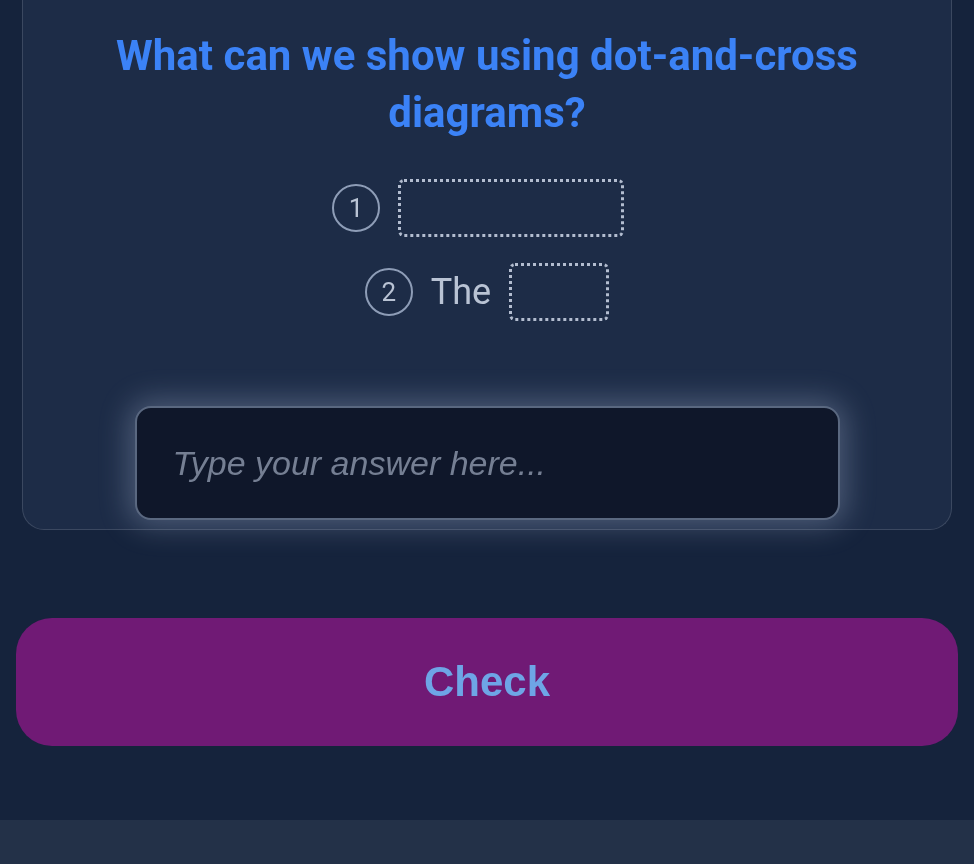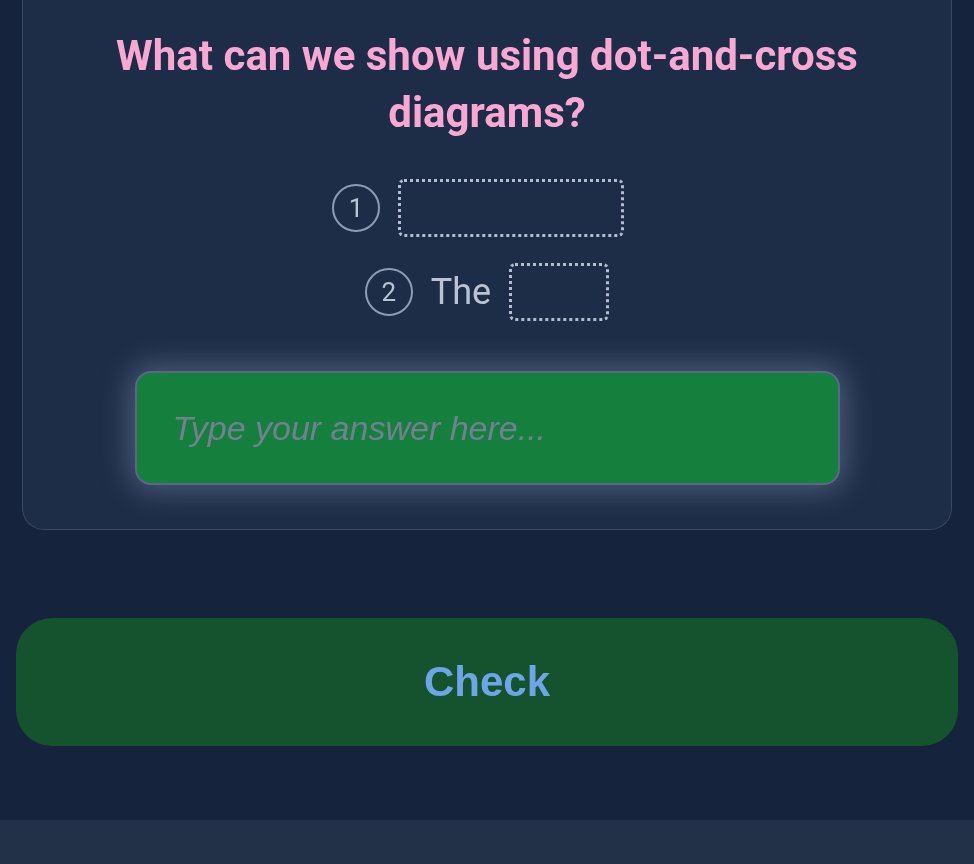--- a/index.html
+++ b/index.html
@@ -21,21 +21,21 @@
     right: 22px;
     top: 0;
     height: 530px;
     background: #1d2c47;
     border: 1px solid #3b4860;
     border-top: none;
     border-radius: 0 0 22px 22px;
     padding: 28px 42px 36px 42px;
   }
   .question {
-    color: #f9a8d4;
+    color: #3b82f6;
     font-size: 42px;
     font-weight: 700;
     text-align: center;
     line-height: 1.35;
     margin-bottom: 38px;
   }
   .lines {
     display: flex;
     flex-direction: column;
     align-items: center;
@@ -71,42 +71,43 @@
   .blank-1 { width: 226px; }
   .blank-2 { width: 100px; }
   .answer-wrap {
     margin-top: 50px;
     display: flex;
     justify-content: center;
   }
   .answer-input {
     width: 705px;
     height: 114px;
-    background: #15803d;
+    background: #0f172a;
     border: 2px solid #5a6880;
     border-radius: 16px;
     padding: 0 36px;
     font-size: 34px;
     color: #d8dde6;
     font-style: italic;
     outline: none;
     box-shadow: 0 0 30px 6px rgba(200, 215, 245, 0.28);
     caret-color: #4c8dff;
+    margin-top: 35px;
   }
   .answer-input::placeholder {
     color: #757f93;
     font-style: italic;
   }
   .check-btn {
     position: absolute;
     left: 16px;
     right: 16px;
     top: 618px;
     height: 128px;
-    background: #14532d;
+    background: #701a75;
     border: none;
     border-radius: 36px;
     color: #6ea5e6;
     font-size: 42px;
     font-weight: 600;
     cursor: pointer;
   }
   .bottom-bar {
     position: absolute;
     left: 0;

